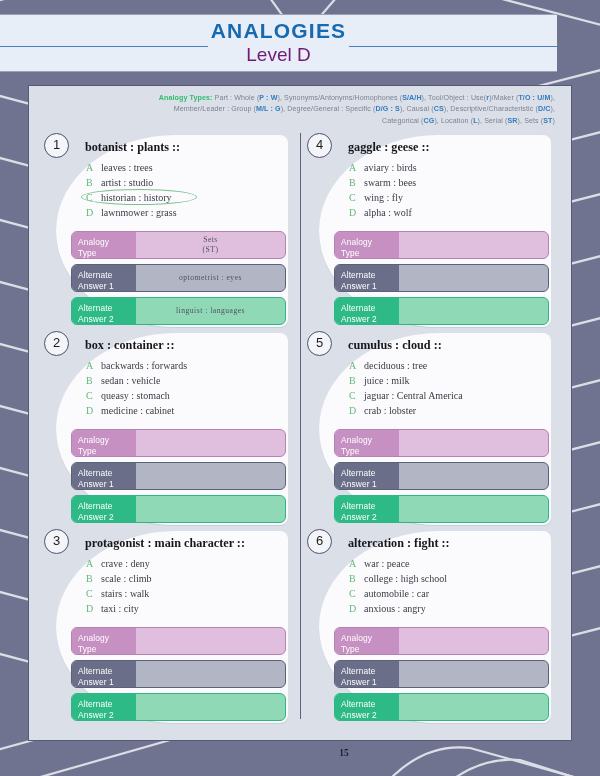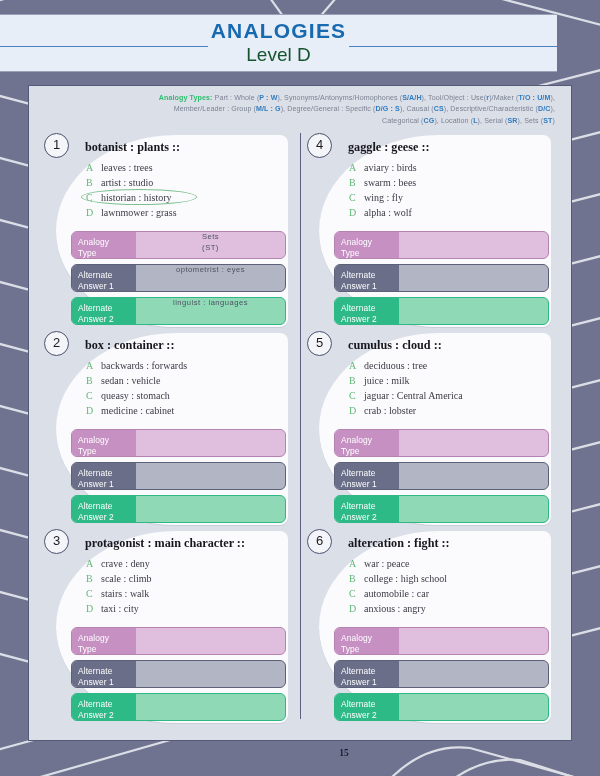--- a/index.html
+++ b/index.html
@@ -46,21 +46,21 @@
     font-weight: bold;
     letter-spacing: 1.2px;
     color: #1769b0;
   }
   .header-sub {
     position: absolute;
     width: 100%;
     top: 29px;
     text-align: center;
     font-size: 19px;
-    color: #14532d;
+    color: #701a75;
   }
 
   
   .sheet {
     position: absolute;
     left: 28px; top: 85px;
     width: 544px; height: 656px;
     background: #dbdfe8;
     border: 1px solid #565a78;
     z-index: 2;
@@ -176,24 +176,24 @@
     flex: 0 0 64px;
     color: #ffffff;
     font-size: 8.4px;
     line-height: 1.28;
     padding: 5px 16px 0 6px;
     letter-spacing: .1px;
   }
   .bar .val {
     flex: 1;
     display: flex;
-    align-items: flex-start;
+    align-items: center;
     justify-content: center;
     text-align: center;
-    font-family: Liberation Sans, sans-serif;
+    font-family: Liberation Serif, serif;
     font-size: 7.6px;
     line-height: 1.42;
     color: #4d5260;
     letter-spacing: .5px;
   }
   .bar.type    { background: #e0bede; border: 1px solid #b583b2; }
   .bar.type    .lbl { background: #c690c3; }
   .bar.alt1    { background: #b2b5c4; border: 1px solid #5d6178; }
   .bar.alt1    .lbl { background: #6a6e88; }
   .bar.alt2    { background: #8fd9b6; border: 1px solid #2fb884; }

